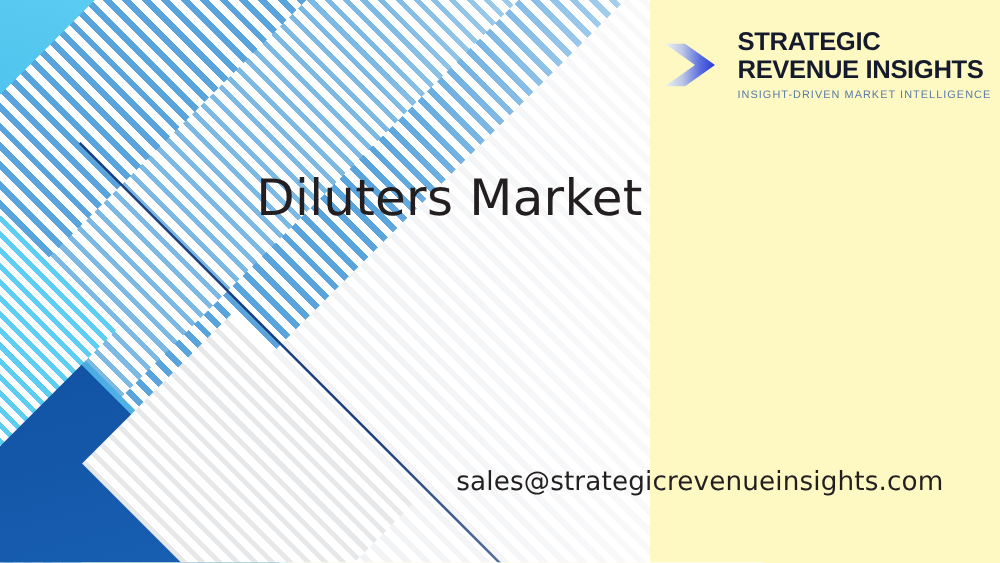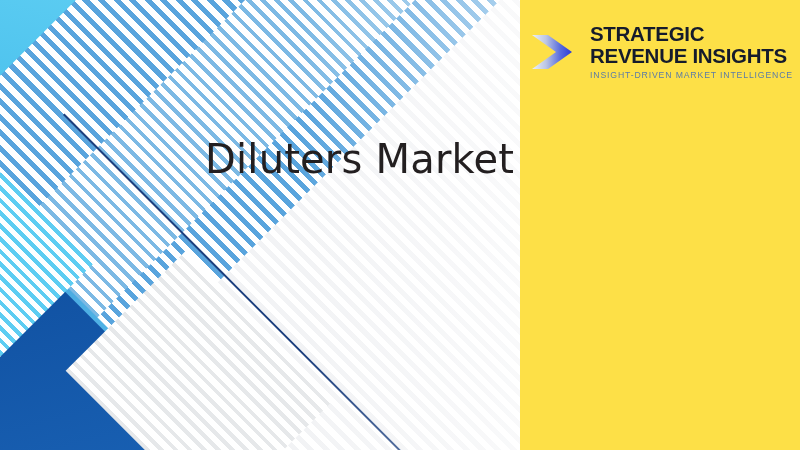--- a/index.html
+++ b/index.html
@@ -8,21 +8,21 @@
     background: #ffffff;
   }
   body {
     font-family: "Liberation Sans", sans-serif;
   }
 
   .slide {
     position: relative;
     width: 800px;
     height: 450px;
-    background: #fde047;
+    background: #fef9c3;
     overflow: hidden;
   }
 
   
   .art {
     position: absolute;
     left: 0;
     top: 0;
     width: 520px;
     height: 450px;
@@ -283,14 +283,15 @@
     </span>
     <span class="logo-text">
       <div class="logo-line">STRATEGIC</div>
       <div class="logo-line">REVENUE INSIGHTS</div>
       <div class="logo-tagline">INSIGHT-DRIVEN MARKET INTELLIGENCE</div>
     </span>
   </div>
 
   <div class="title">Diluters Market</div>
 
+  <div class="email">sales@strategicrevenueinsights.com</div>
 
 </div>
 
 </body></html>

